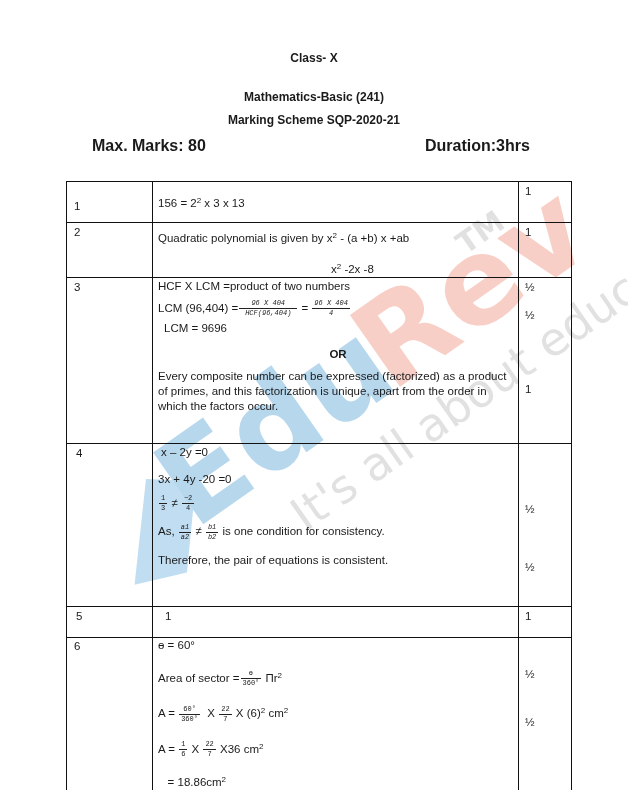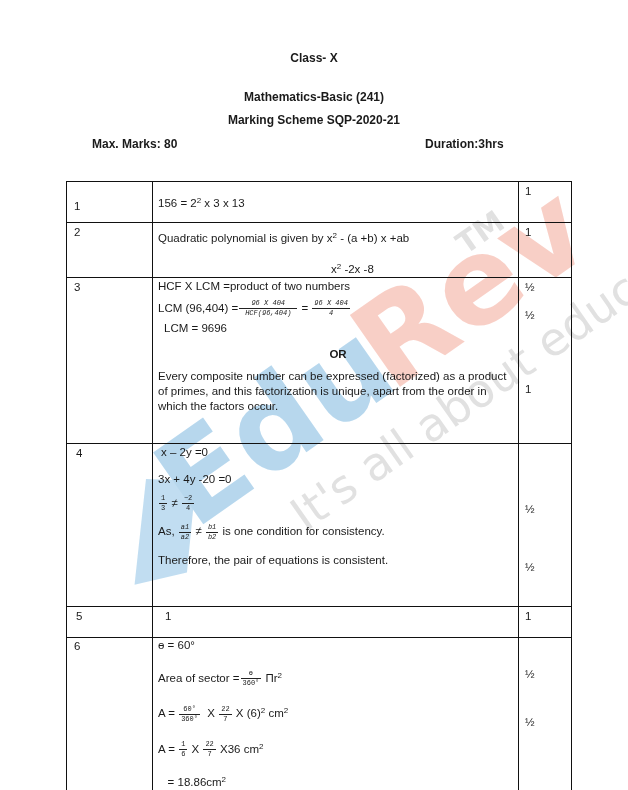--- a/index.html
+++ b/index.html
@@ -1,21 +1,21 @@
 <!DOCTYPE html>
 <html><head>
 <meta charset="utf-8">
 <style>
   html, body { margin: 0; padding: 0; }
   body {
     width: 628px; height: 790px; background: #ffffff; position: relative; overflow: hidden;
     font-family: "Liberation Sans", sans-serif; color: #1a1a1a; font-size: 11.5px;
   }
   .hdr { position: absolute; left: 0; width: 628px; text-align: center; font-weight: bold; font-size: 12px; }
-  .meta { position: absolute; top: 137px; font-weight: bold; font-size: 12px; padding-left: 10px; }
+  .meta { position: absolute; top: 137px; font-weight: bold; font-size: 16px; padding-left: 10px; }
   table.ms {
     position: absolute; left: 66px; top: 181px; width: 495px;
     border-collapse: collapse; table-layout: fixed;
   }
   table.ms td { border: 1.3px solid #111; vertical-align: top; padding: 0; position: relative; }
   td.qno { width: 78px; padding-left: 7px !important; }
   td.ans { width: 360px; padding-left: 5px !important; }
   td.mk { width: 46px; padding-left: 6px !important; }
   .line { display: block; line-height: 15px; white-space: nowrap; margin-top: 16px; }
   .wrap { white-space: normal; }

